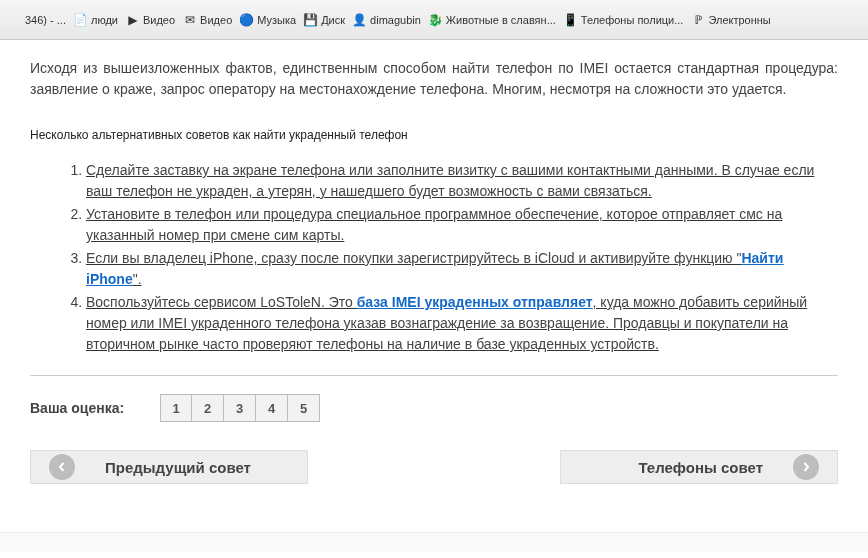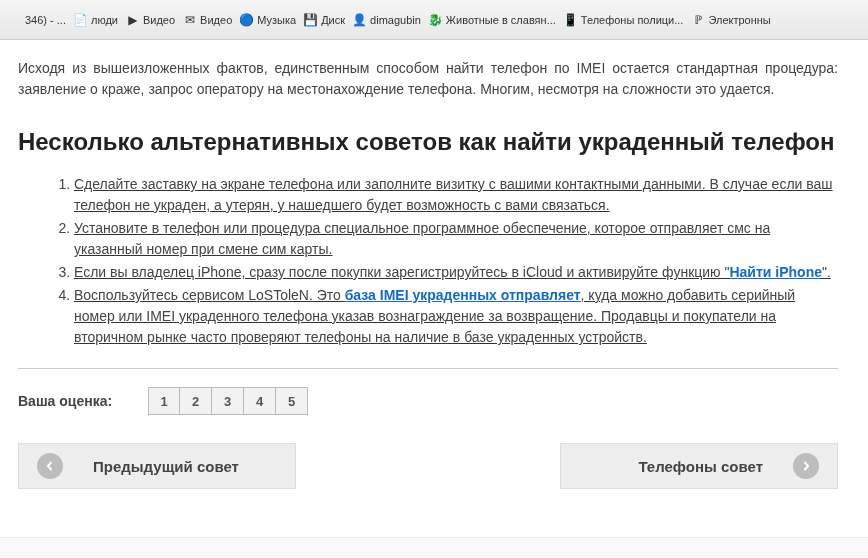--- a/index.html
+++ b/index.html
@@ -38,31 +38,31 @@
       width: 14px;
       height: 14px;
       display: inline-flex;
       align-items: center;
       justify-content: center;
       font-size: 12px;
     }
     
     
     .content {
-      padding: 18px 30px 20px 18px;
+      padding: 18px 30px 20px 30px;
     }
     .intro {
       color: #444;
       line-height: 1.5;
       text-align: justify;
       margin-bottom: 28px;
     }
     h2 {
-      font-weight: bold;
-      font-size: 24px;
+      font-weight: normal;
+      font-size: 12px;
       color: #222;
       margin-bottom: 18px;
     }
     ol {
       padding-left: 56px;
       margin-bottom: 20px;
       text-decoration: underline;
     }
     ol li {
       color: #444;
@@ -112,21 +112,21 @@
     
     .nav-row {
       display: flex;
       justify-content: space-between;
     }
     .nav-btn {
       display: flex;
       align-items: center;
       background: #eeeeee;
       border: 1px solid #ddd;
-      height: 46px;
+      height: 34px;
       padding: 0 18px;
       cursor: pointer;
       gap: 30px;
       font-size: 15px;
       color: #444;
       font-weight: bold;
       width: 278px;
     }
     .nav-btn.prev { justify-content: flex-start; }
     .nav-btn.next { justify-content: flex-end; }

